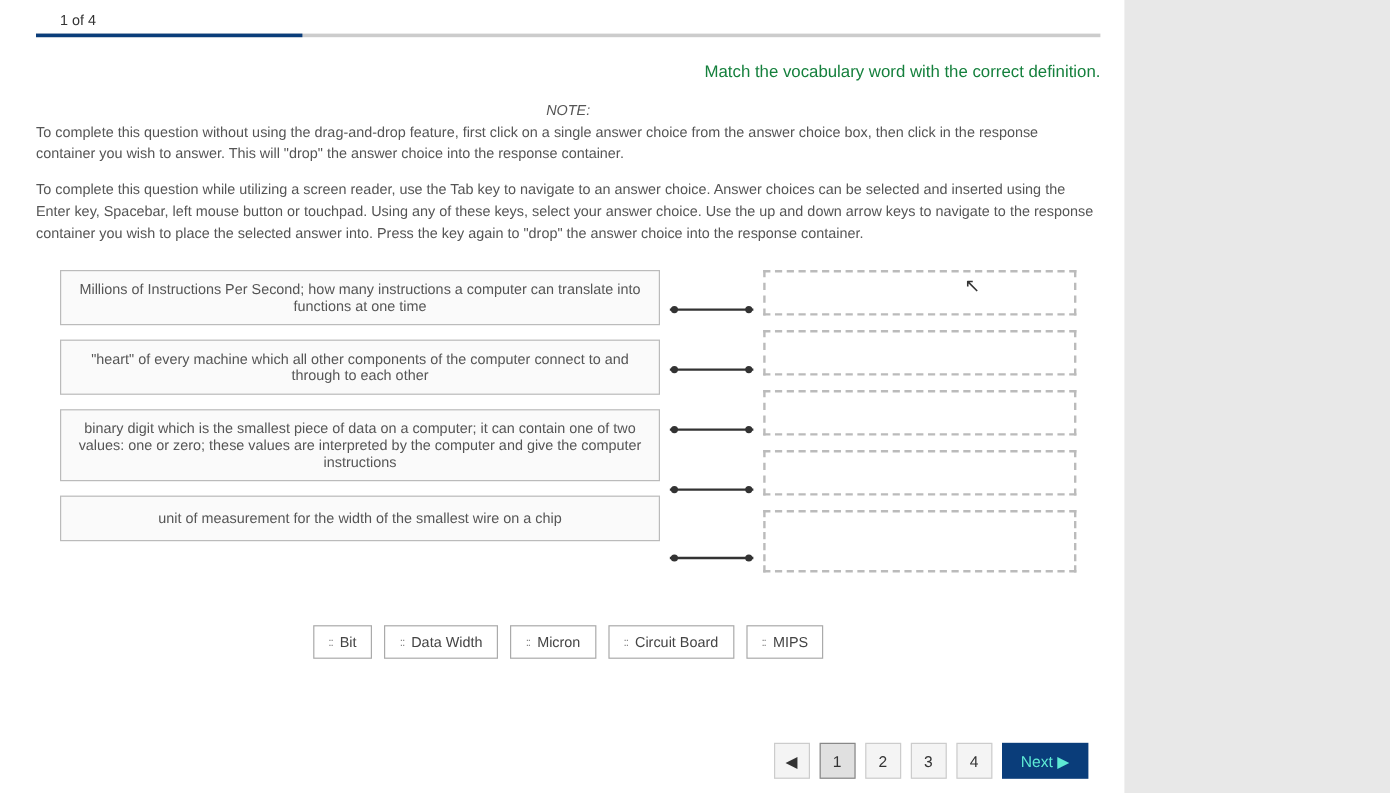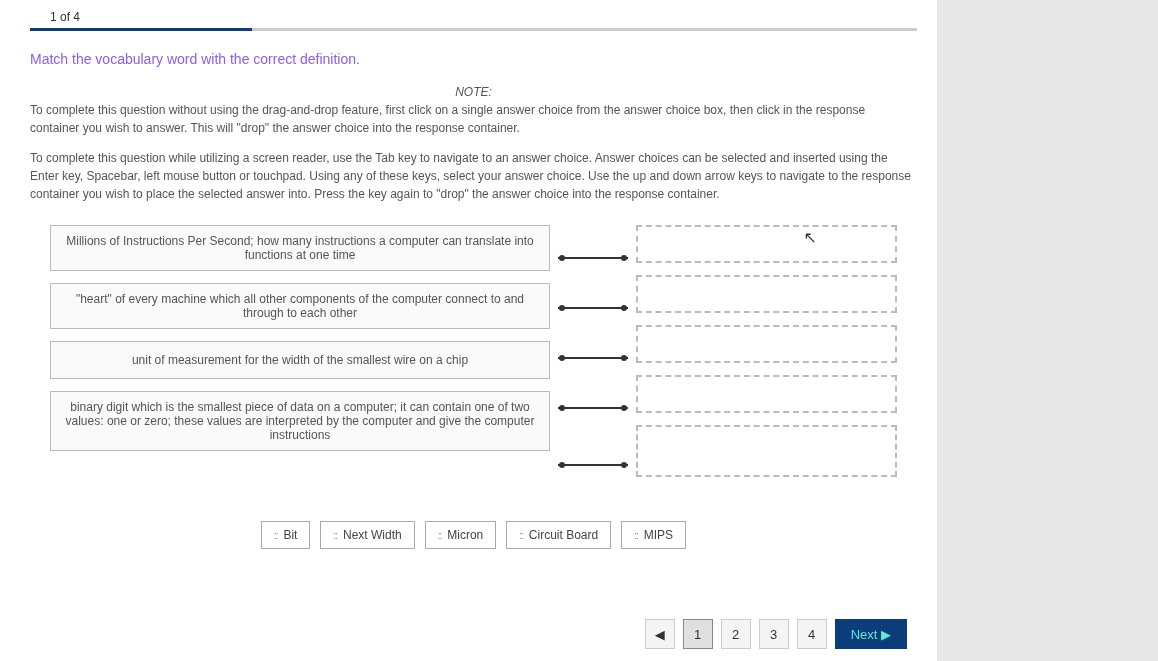--- a/index.html
+++ b/index.html
@@ -32,22 +32,23 @@
     margin-bottom: 20px;
     position: relative;
   }
   .progress-fill {
     height: 3px;
     background: #0a3d7a;
     width: 25%;
   }
   .question-title {
     font-size: 14px;
-    color: #8b5cf6;
+    color: #15803d;
     margin-bottom: 16px;
+    text-align: right;
   }
   .note-block {
     font-size: 12px;
     color: #555;
     line-height: 1.5;
     margin-bottom: 12px;
   }
   .note-label {
     font-style: italic;
     text-align: center;
@@ -190,22 +191,22 @@
   <div class="note-block">
     <div class="note-label">NOTE:</div>
     <div>To complete this question without using the drag-and-drop feature, first click on a single answer choice from the answer choice box, then click in the response container you wish to answer. This will "drop" the answer choice into the response container.</div>
   </div>
   <div class="note-block">To complete this question while utilizing a screen reader, use the Tab key to navigate to an answer choice. Answer choices can be selected and inserted using the Enter key, Spacebar, left mouse button or touchpad. Using any of these keys, select your answer choice. Use the up and down arrow keys to navigate to the response container you wish to place the selected answer into. Press the key again to "drop" the answer choice into the response container.</div>
 
   <div class="match-area">
     <div class="definitions">
       <div class="def-item">Millions of Instructions Per Second; how many instructions a computer can translate into functions at one time</div>
       <div class="def-item">"heart" of every machine which all other components of the computer connect to and through to each other</div>
+      <div class="def-item tall">binary digit which is the smallest piece of data on a computer; it can contain one of two values: one or zero; these values are interpreted by the computer and give the computer instructions</div>
       <div class="def-item">unit of measurement for the width of the smallest wire on a chip</div>
-      <div class="def-item tall">binary digit which is the smallest piece of data on a computer; it can contain one of two values: one or zero; these values are interpreted by the computer and give the computer instructions</div>
     </div>
 
     <div class="connectors">
       <div class="connector">
           <svg width="70" height="8">
             <line x1="0" y1="4" x2="70" y2="4" stroke="#333" stroke-width="2"></line>
             <circle cx="4" cy="4" r="3" fill="#333"></circle>
             <circle cx="66" cy="4" r="3" fill="#333"></circle>
           </svg>
         </div>
@@ -248,21 +249,21 @@
     </div>
   </div>
 
   <div class="choices-row">
     <div class="choice">
         <span class="grip">::</span>
         <span>Bit</span>
       </div>
     <div class="choice">
         <span class="grip">::</span>
-        <span>Next Width</span>
+        <span>Data Width</span>
       </div>
     <div class="choice">
         <span class="grip">::</span>
         <span>Micron</span>
       </div>
     <div class="choice">
         <span class="grip">::</span>
         <span>Circuit Board</span>
       </div>
     <div class="choice">

